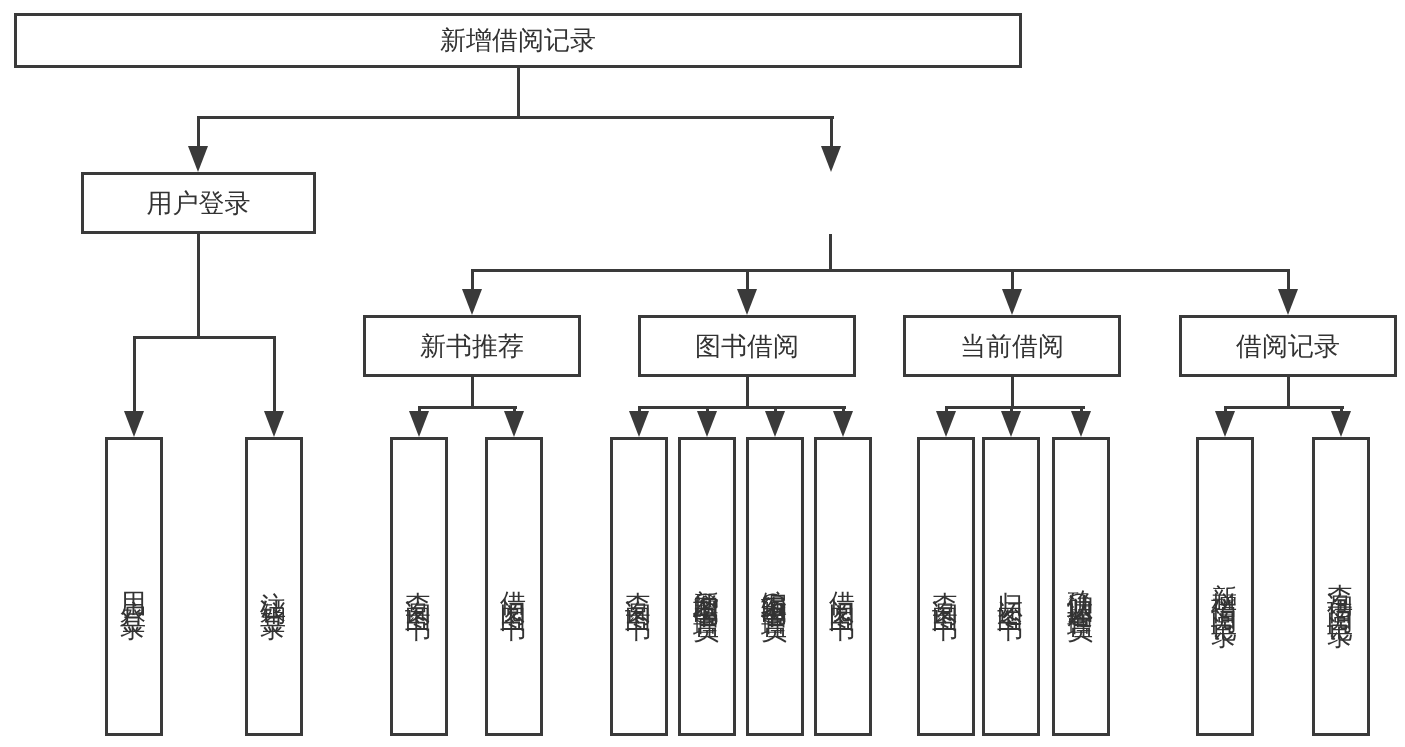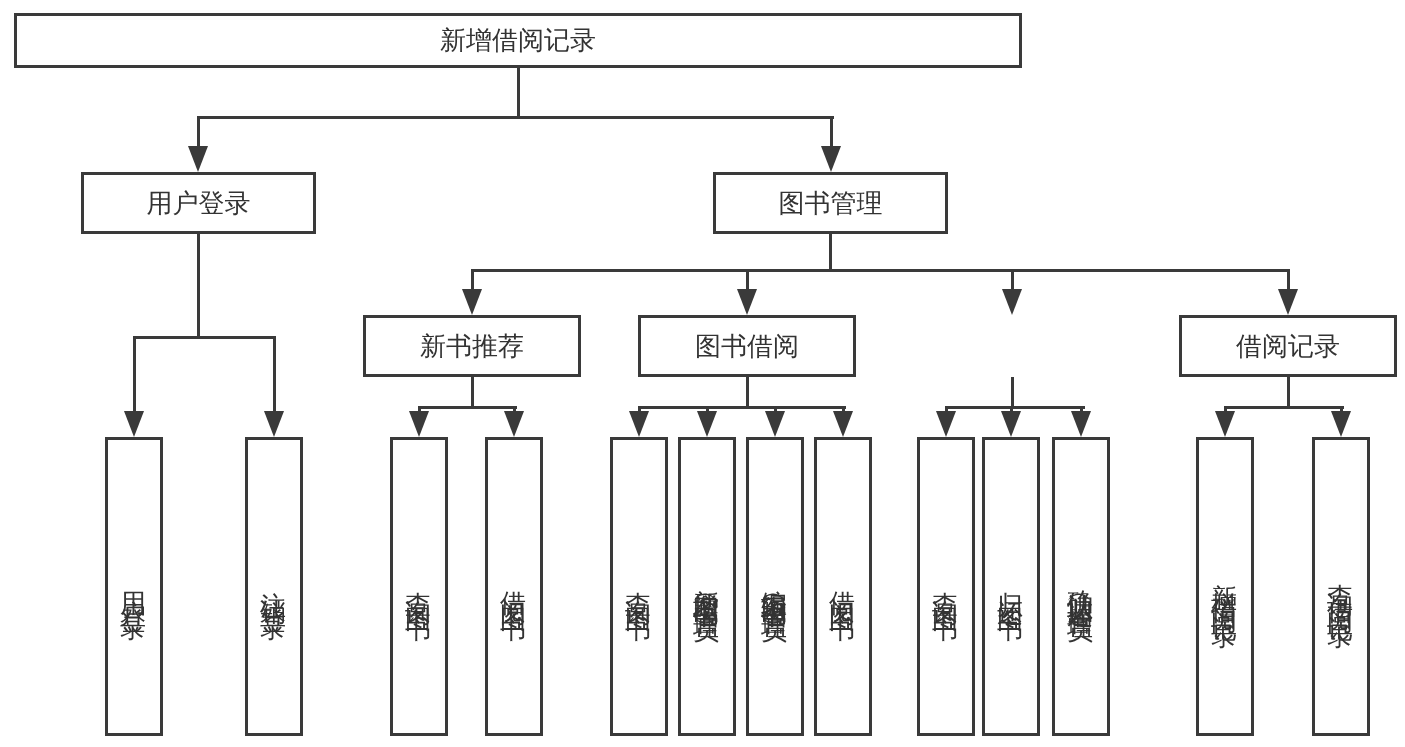--- a/index.html
+++ b/index.html
@@ -127,29 +127,29 @@
   <div class="line" style="left:1339.5px;top:407px;width:3px;height:6px;"></div>
   <div class="tri" style="left:1331px;top:411px;"></div>
 
   <div class="box" style="left:14px;top:13px;width:1008px;height:55px;">
     <span class="hlabel">新增借阅记录</span>
   </div>
 
   <div class="box" style="left:81px;top:172px;width:235px;height:62px;">
     <span class="hlabel">用户登录</span>
   </div>
-  <div class="box" style="left:713px;top:172px;width:235px;height:62px;">
-    <span class="hlabel">图书管理</span>
-  </div>
 
   <div class="box" style="left:638px;top:315px;width:218px;height:62px;">
     <span class="hlabel">图书借阅</span>
   </div>
   <div class="box" style="left:363px;top:315px;width:218px;height:62px;">
     <span class="hlabel">新书推荐</span>
+  </div>
+  <div class="box" style="left:903px;top:315px;width:218px;height:62px;">
+    <span class="hlabel">当前借阅</span>
   </div>
   <div class="box" style="left:1179px;top:315px;width:218px;height:62px;">
     <span class="hlabel">借阅记录</span>
   </div>
 
   <div class="box" style="left:105px;top:437px;width:58px;height:299px;">
     <span class="vtext">用户登录</span>
   </div>
   <div class="box" style="left:245px;top:437px;width:58px;height:299px;">
     <span class="vtext">注销登录</span>

